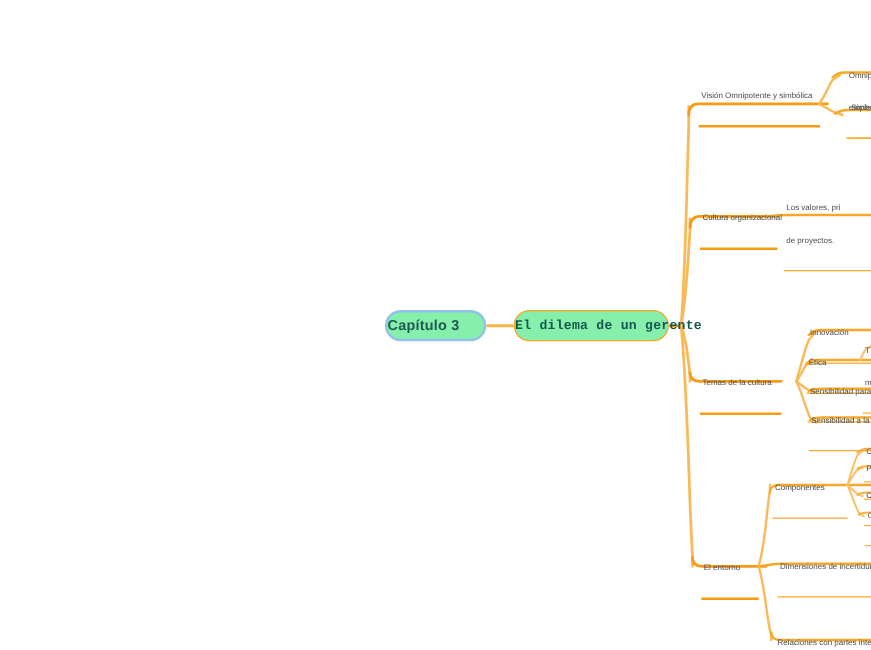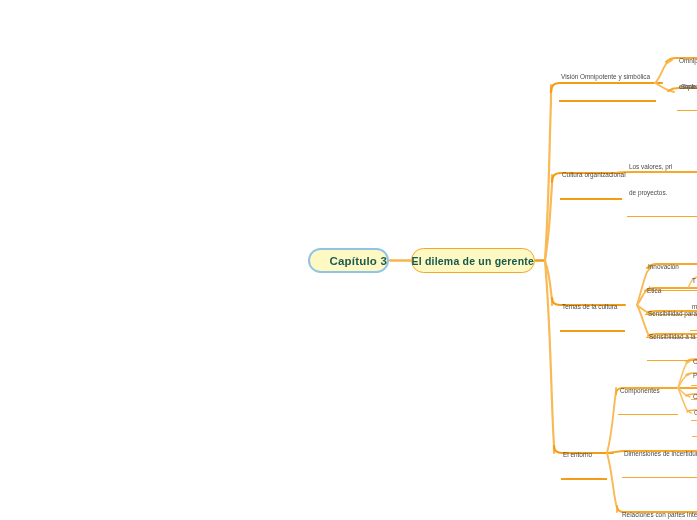--- a/index.html
+++ b/index.html
@@ -23,22 +23,22 @@
     height: 520px;
     pointer-events: none;
   }
 
   
   .pill {
     position: absolute;
     box-sizing: border-box;
     display: flex;
     align-items: center;
-    justify-content: flex-end;
-    background: #fef9c3;
+    justify-content: flex-start;
+    background: #86efac;
     border-radius: 999px;
     white-space: nowrap;
     font-weight: bold;
     letter-spacing: .2px;
   }
   .pill-root {
     left: 308px;
     top: 248px;
     width: 81px;
     height: 25px;
@@ -47,20 +47,21 @@
     font-size: 11.5px;
   }
   .pill-topic {
     left: 411px;
     top: 248px;
     width: 124px;
     height: 25px;
     border: 1.6px solid #f4a724;
     color: #14584e;
     font-size: 10.5px;
+    font-family: Liberation Mono, monospace;
   }
 
   
   .leaf {
     position: absolute;
     box-sizing: border-box;
     color: #4a4a4a;
     font-size: 6.4px;
     line-height: 8.5px;
     padding: 0 1px 1.5px 2px;

